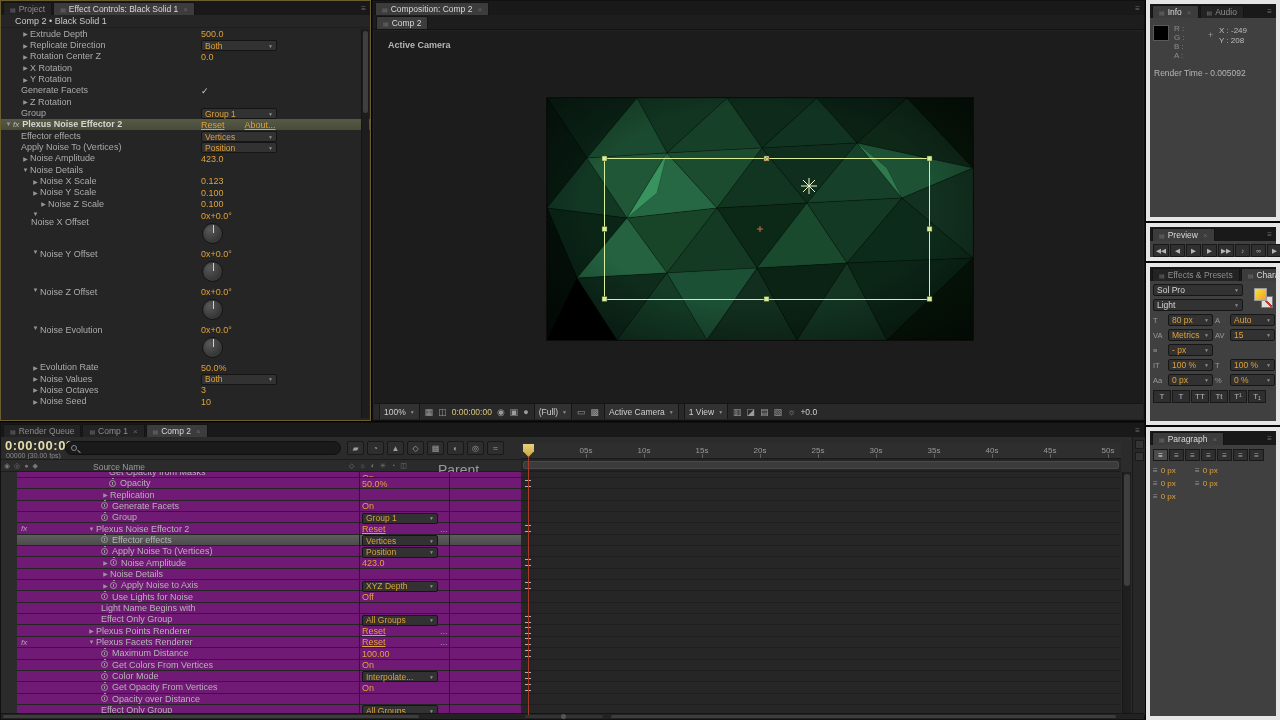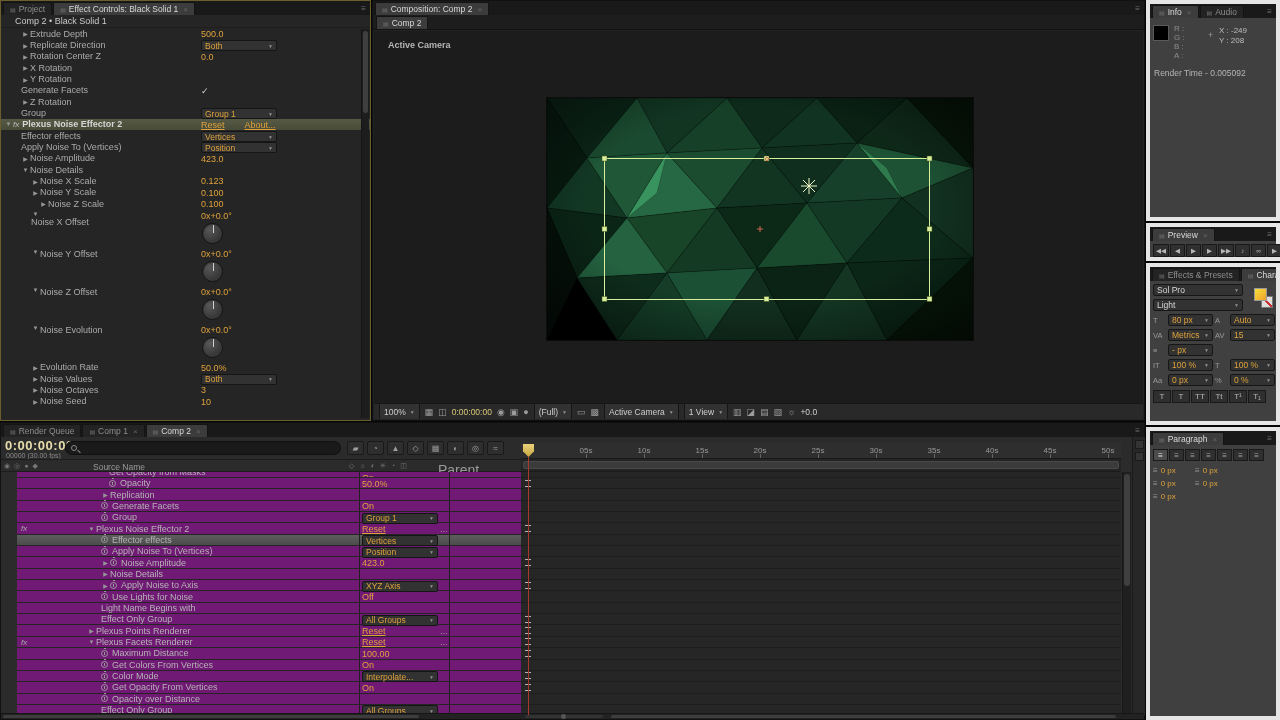--- a/index.html
+++ b/index.html
@@ -758,21 +758,21 @@
         <span class="twirl">▶</span>
         <span class="tlbl">Noise Details</span>
         <span class="tvalcol"></span>
       </div>
       <div class="tlrow" style="padding-left: 84px;">
         <span class="twirl">▶</span>
         <span class="sw"></span>
         <span class="tlbl">Apply Noise to Axis</span>
         <span class="tvalcol">
           <span class="dd">
-            <span class="ddtext">XYZ Axis</span>
+            <span class="ddtext">XYZ Depth</span>
           </span>
         </span>
       </div>
       <div class="tlrow" style="padding-left: 84px;">
         <span class="sw"></span>
         <span class="tlbl">Use Lights for Noise</span>
         <span class="tvalcol">
           <span class="val">Off</span>
         </span>
       </div>

